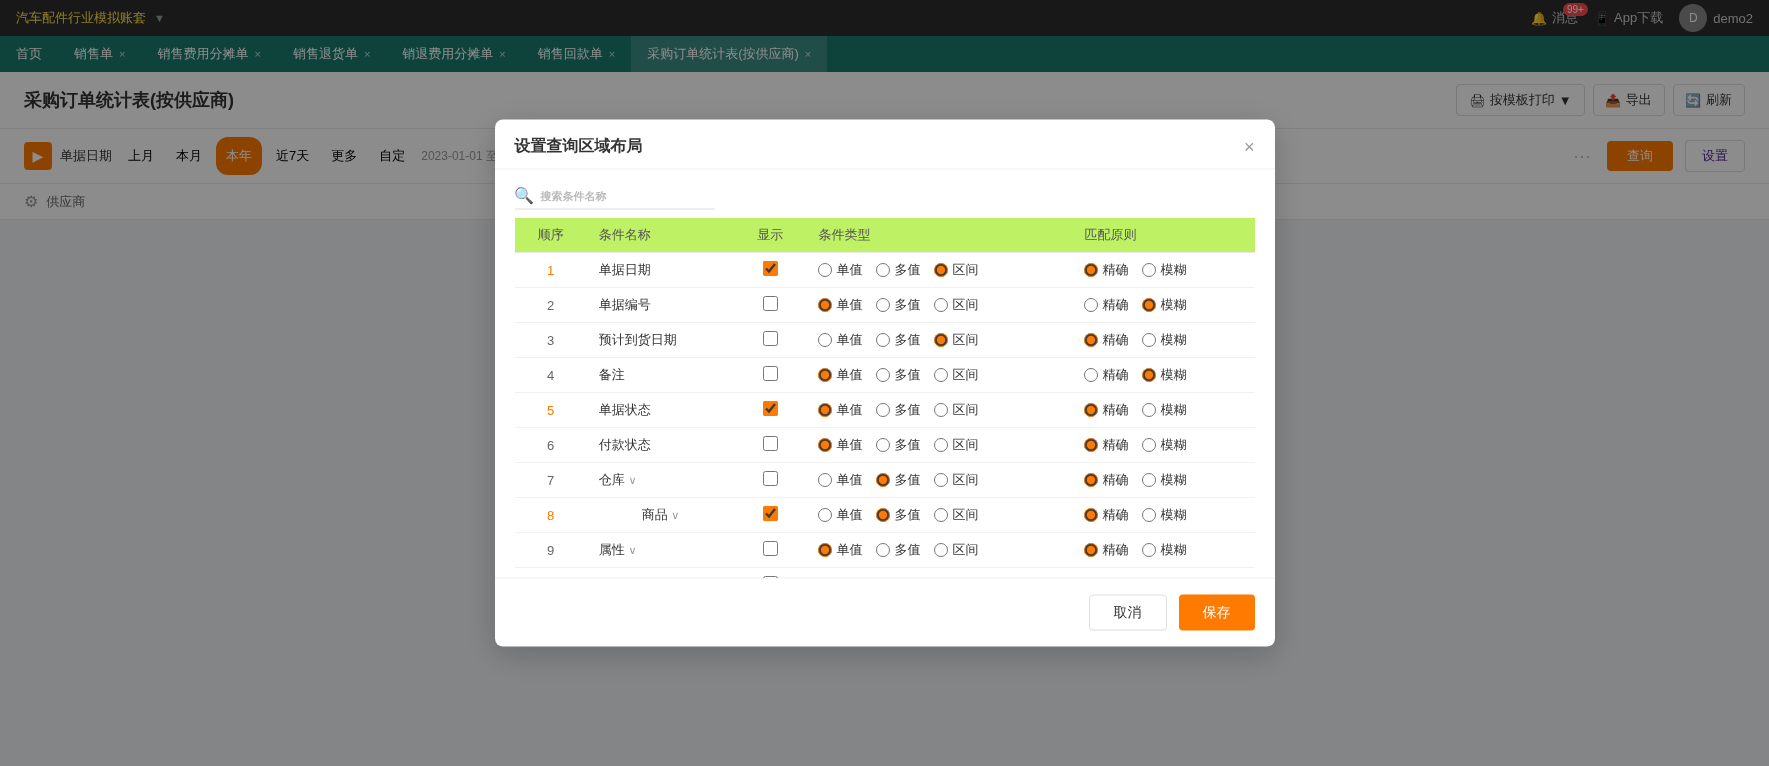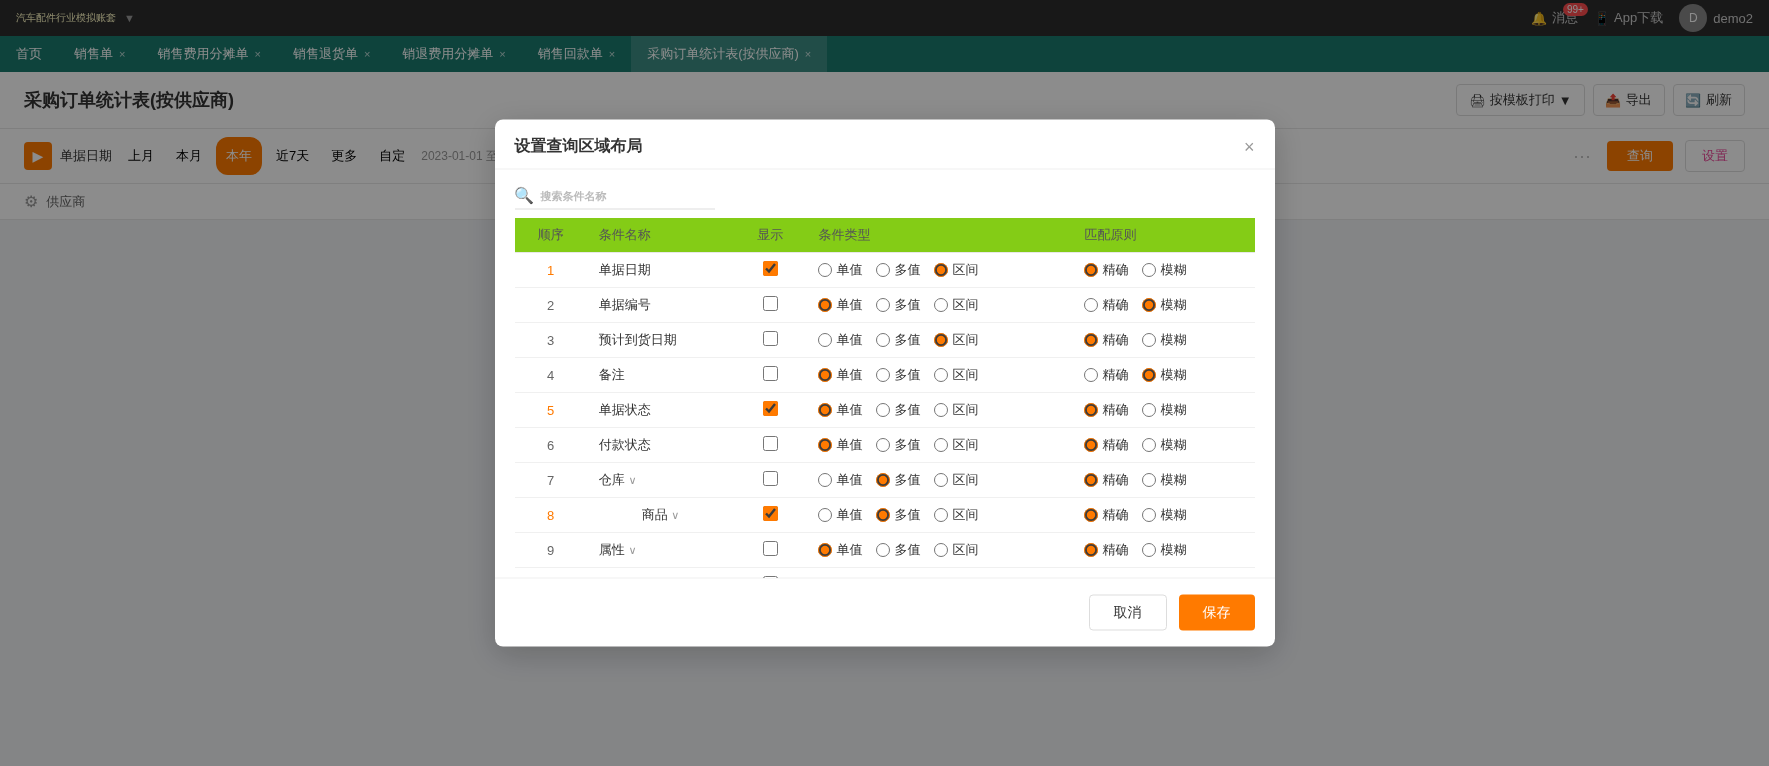--- a/index.html
+++ b/index.html
@@ -20,22 +20,22 @@
       align-items: center;
       padding: 0 16px;
       justify-content: space-between;
     }
     .top-nav-left {
       display: flex;
       align-items: center;
       gap: 8px;
     }
     .app-title {
-      color: #fef9c3;
-      font-size: 10px;
+      color: #fde047;
+      font-size: 13px;
       font-family: Liberation Serif, serif;
     }
     .top-nav-right {
       display: flex;
       align-items: center;
       gap: 16px;
       color: #ccc;
       font-size: 13px;
     }
     .notification-btn {
@@ -322,21 +322,21 @@
       flex: 1;
       margin: 0 20px;
       max-height: 360px;
     }
     .modal-table table {
       width: 100%;
       border-collapse: collapse;
       font-size: 13px;
     }
     .modal-table thead th {
-      background: #84cc16;
+      background: #bef264;
       padding: 8px 12px;
       text-align: left;
       font-weight: 500;
       color: #555;
       border-bottom: 1px solid #e8e8e8;
       white-space: nowrap;
     }
     .modal-table tbody td {
       padding: 8px 12px;
       border-bottom: 1px solid #f0f0f0;
@@ -497,21 +497,21 @@
     <button class="date-btn">上月</button>
     <button class="date-btn">本月</button>
     <button class="date-btn active">本年</button>
     <button class="date-btn">近7天</button>
     <button class="date-btn">更多</button>
     <button class="date-btn">自定</button>
   </div>
   <span class="date-range">2023-01-01 至 2023-12-31</span>
   <span style="margin-left:auto;color:#bbb;font-size:18px;cursor:pointer;">···</span>
   <button style="margin-left:8px;padding:6px 20px;background:#ff7a00;color:white;border:none;border-radius:4px;cursor:pointer;font-size:13px;">查询</button>
-  <button style="margin-left:4px;padding:6px 16px;background:white;color:#ec4899;border:1px solid #ddd;border-radius:4px;cursor:pointer;font-size:13px;">设置</button>
+  <button style="margin-left:4px;padding:6px 16px;background:white;color:#4c1d95;border:1px solid #ddd;border-radius:4px;cursor:pointer;font-size:13px;">设置</button>
 </div>
 
 <div class="content-area">
   <div class="table-header-row">
     <span class="gear-icon">⚙</span>
     <span class="col-header">供应商</span>
     <span class="col-header">供应商</span>
   </div>
 </div>
 

